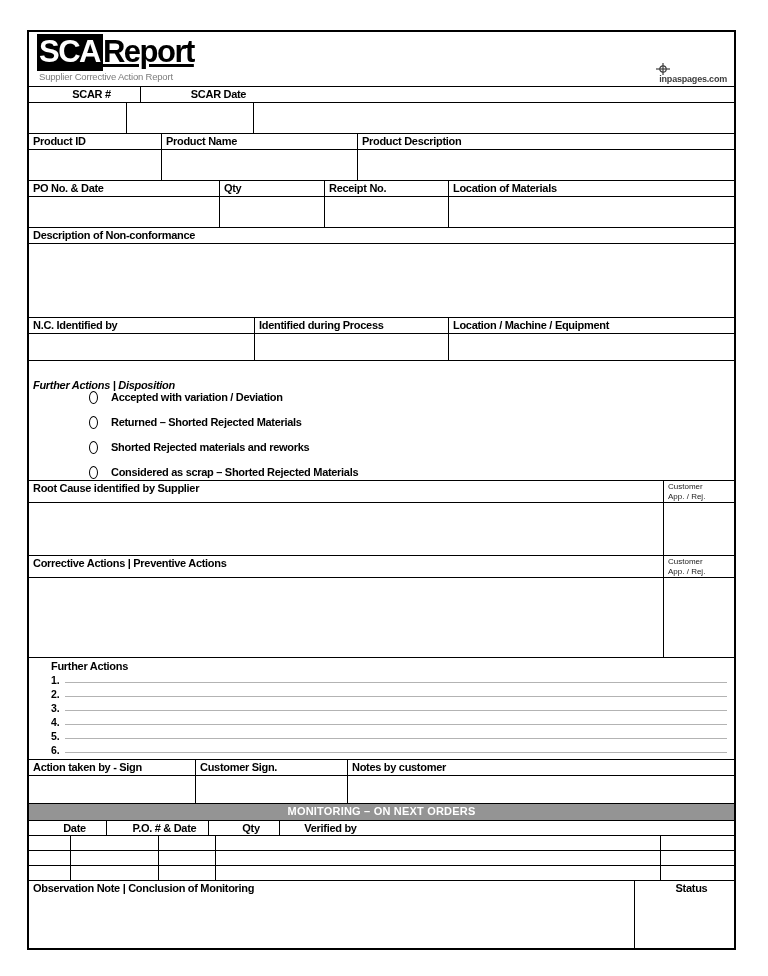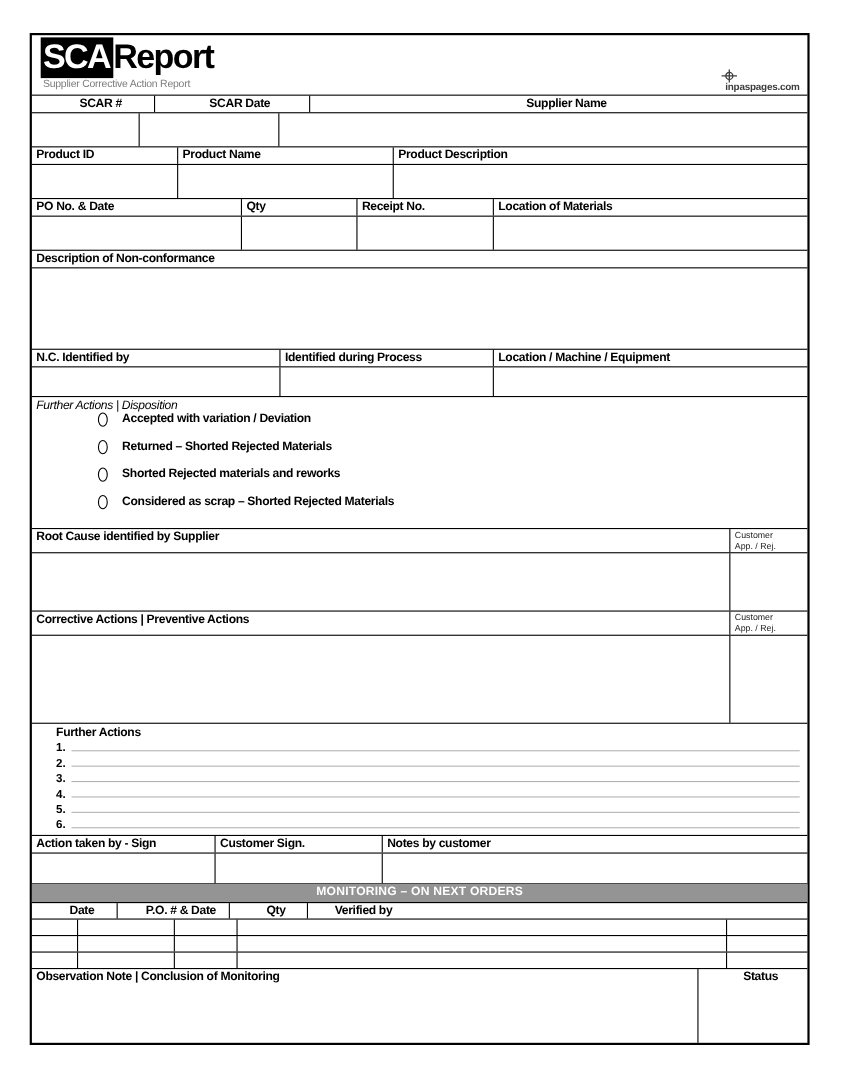--- a/index.html
+++ b/index.html
@@ -10,32 +10,32 @@
           flex-direction:column; background:#fff; }
   .row { display:flex; flex-shrink:0; border-bottom:1px solid #000; box-sizing:border-box; }
   .row:last-child { border-bottom:none; }
   .cell { box-sizing:border-box; border-right:1px solid #000; padding:1px 4px;
           font-size:11px; font-weight:700; letter-spacing:-0.3px; overflow:hidden; line-height:1.25; }
   .cell:last-child { border-right:none; }
   .center { text-align:center;margin-left:14px; }
   
   .logorow { position:relative; height:54px; border-bottom:1px solid #000; flex-shrink:0; }
   .logo { position:absolute; left:8px; top:3px; font-size:31px; font-weight:800;
-          letter-spacing:-1.5px; line-height:1.1; white-space:nowrap; }
+          letter-spacing:-1.5px; line-height:1.1; white-space:nowrap;text-decoration:underline; }
   .logo .sca { background:#000; color:#fff; padding:0 3px 2px 2px; }
   .logo .rep { color:#000; }
   .subtitle { position:absolute; left:10px; top:39px; font-size:9.5px; color:#7c7c7c;
               letter-spacing:-0.2px; }
   .watermark { position:absolute; right:7px; bottom:2px; font-size:9px; font-weight:700;
                color:#3d3d3d; letter-spacing:-0.2px; }
   .watermark svg { position:absolute; left:-4px; top:-11px; }
   
   .dispo { display:block; height:120px; border-bottom:1px solid #000; box-sizing:border-box;
            padding:2px 4px; flex-shrink:0; }
-  .dispo-title { font-size:11px; font-weight:400; font-style:italic; letter-spacing:-0.3px; }
+  .dispo-title { font-size:11px; font-weight:700; font-style:italic; letter-spacing:-0.3px;margin-top:16px; }
   .opt { display:flex; align-items:flex-start; gap:13px; height:25px; margin-left:56px;
          font-size:11px; font-weight:700; letter-spacing:-0.3px; }
   .radio { display:inline-block; width:9px; height:13px; border:1.6px solid #000;
            border-radius:50%; box-sizing:border-box; flex-shrink:0; }
   
   .smallcol { font-size:8px; font-weight:400; letter-spacing:0; line-height:1.2; color:#222; }
   
   .fa-block { display:block; height:102px; border-bottom:1px solid #000; box-sizing:border-box;
               padding:2px 5px 0 22px; flex-shrink:0; }
   .fa-title { font-size:11px; font-weight:700; letter-spacing:-0.3px; }
@@ -61,21 +61,20 @@
           <line x1="8" y1="0" x2="8" y2="12" stroke="#3d3d3d" stroke-width="1.2"></line>
           <line x1="1" y1="6" x2="15" y2="6" stroke="#3d3d3d" stroke-width="1.2"></line>
         </svg>
         <span>inpaspages.com</span>
       </div>
     </div>
 
     <div class="row" style="height:16px">
       <div class="cell center" style="width:98px">SCAR #</div>
       <div class="cell center" style="width:127px">SCAR Date</div>
-      <div class="cell center" style="flex:1">Supplier Name</div>
     </div>
     <div class="row" style="height:31px">
       <div class="cell" style="width:98px"></div>
       <div class="cell" style="width:127px"></div>
       <div class="cell" style="flex:1"></div>
     </div>
 
     <div class="row" style="height:16px">
       <div class="cell" style="width:133px">Product ID</div>
       <div class="cell" style="width:196px">Product Name</div>

